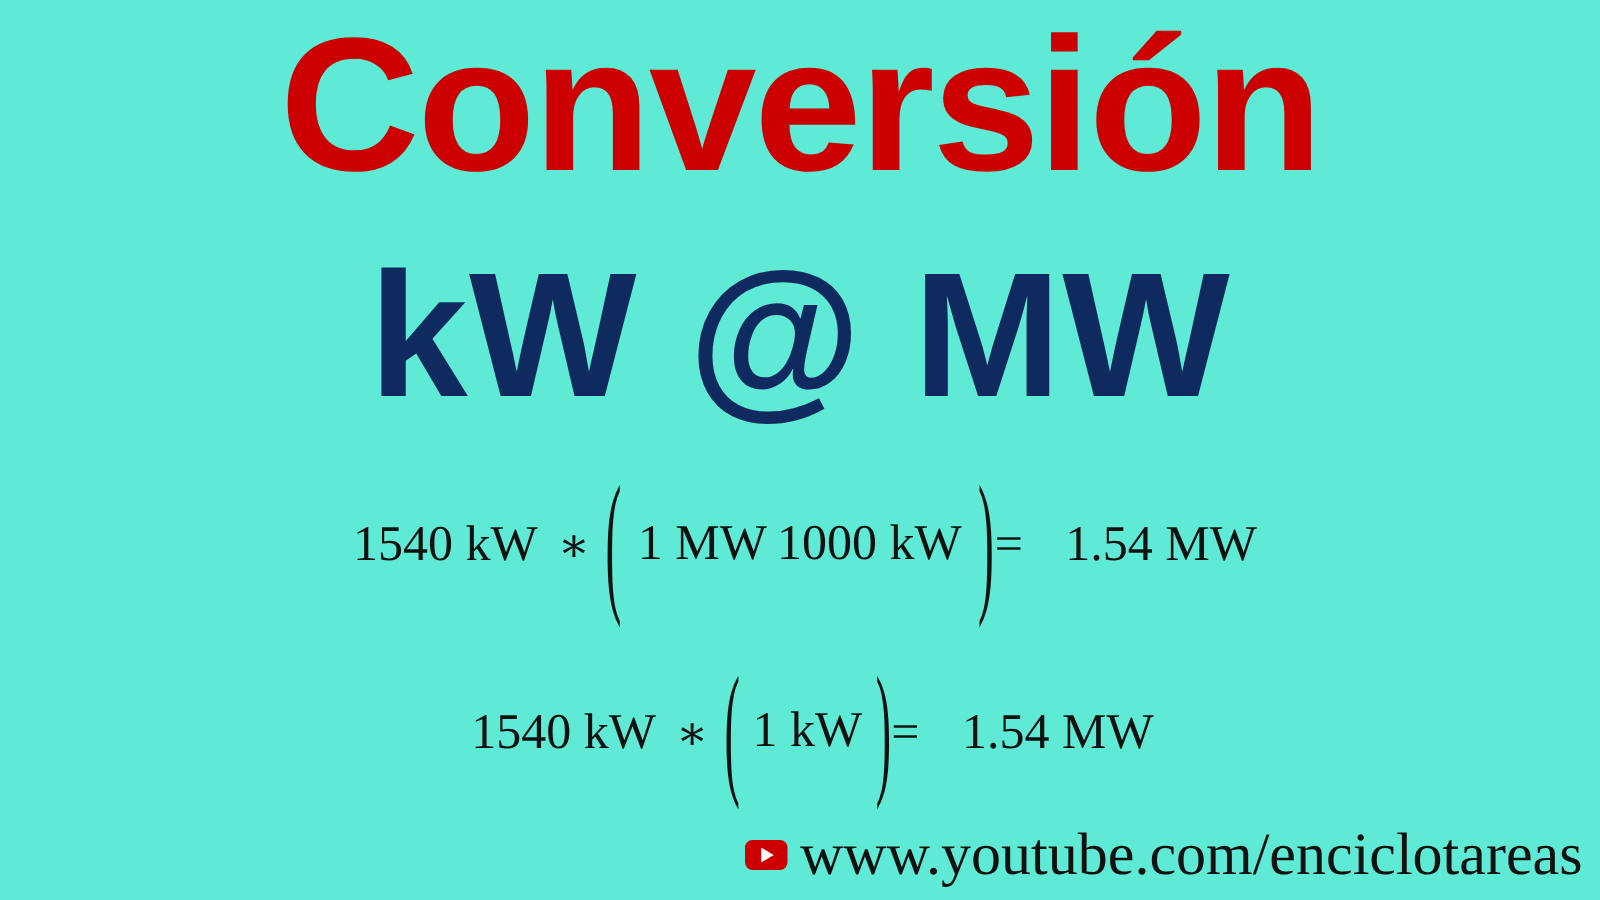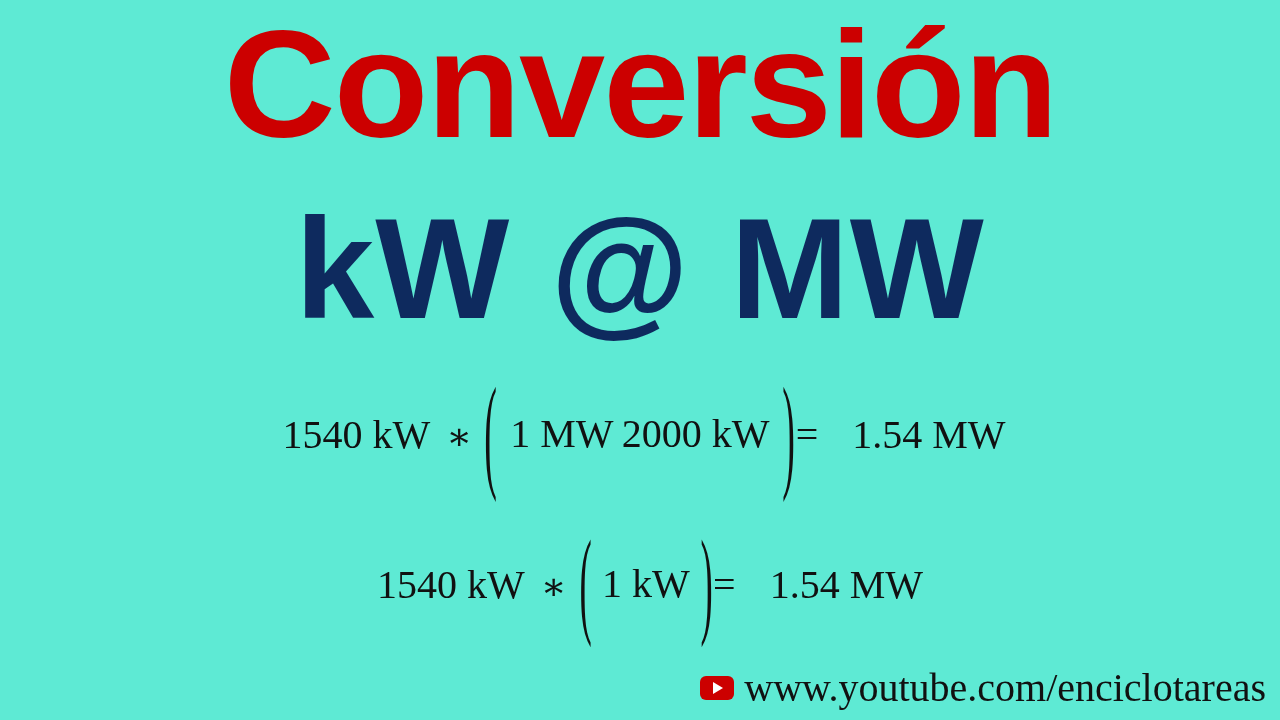--- a/index.html
+++ b/index.html
@@ -156,21 +156,21 @@
     content: "";
     position: absolute;
     left: 13px;
     top: 6px;
     border-style: solid;
     border-width: 6px 0 6px 10px;
     border-color: transparent transparent transparent #ffffff;
   }
   .wm-text {
     font-family: "Liberation Serif", "DejaVu Serif", serif;
-    font-size: 40px;
+    font-size: 48px;
     color: #111111;
     line-height: 1;
     white-space: nowrap;
   }
 </style>
 </head>
 <body>
 
 <div id="slide">
 
@@ -183,21 +183,21 @@
   </div>
 
   <div class="equation" id="equation-1">
     <div class="eq-inner">
       <span class="eq-term eq-lhs">1540 kW</span>
       <span class="eq-term eq-op">∗</span>
       <span class="paren paren-1 paren-left">(</span>
       <span class="fraction">
         <span class="frac-num">1 MW</span>
         <span class="frac-bar"></span>
-        <span class="frac-den">2000 kW</span>
+        <span class="frac-den">1000 kW</span>
       </span>
       <span class="paren paren-1 paren-right">)</span>
       <span class="eq-term eq-equals">=</span>
       <span class="eq-term eq-rhs">1.54 MW</span>
     </div>
   </div>
 
   <div class="equation" id="equation-2">
     <div class="eq-inner">
       <span class="eq-term eq-lhs">1540 kW</span>

